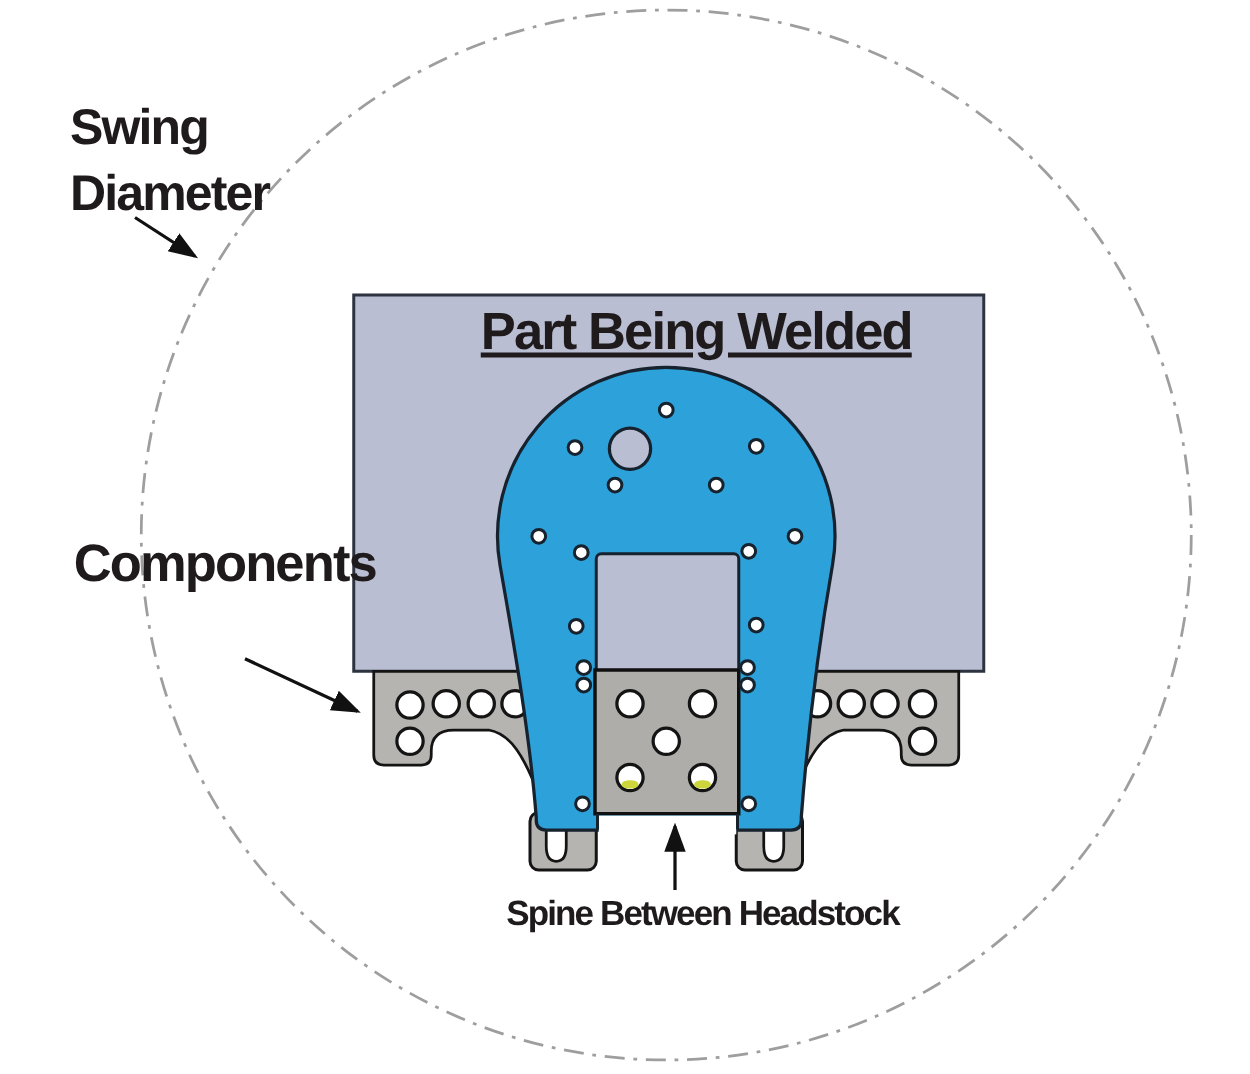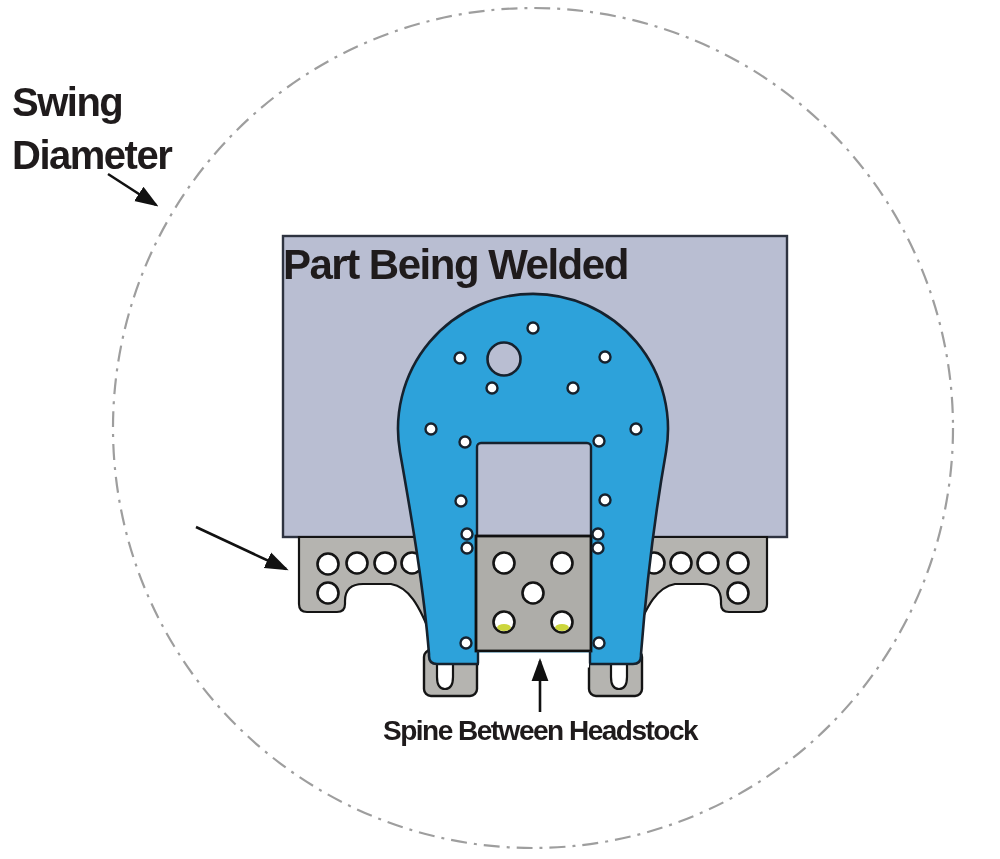--- a/index.html
+++ b/index.html
@@ -10,41 +10,42 @@
     overflow:hidden;
     font-family:"Liberation Sans", sans-serif;
   }
   #diagram-svg{position:absolute;left:0;top:0;z-index:1;}
   .lbl{
     position:absolute;z-index:2;
     font-weight:700;color:#1f1b1c;
     letter-spacing:-1.5px;
     pointer-events:none;
   }
-  .lbl div{white-space:nowrap;}
+  .lbl div{white-space:nowrap;margin-left:44px;}
   #lbl-swing{left:12px;top:76px;font-size:40px;line-height:53px;text-align:left;}
-  #lbl-part{left:283px;top:242px;width:504px;font-size:42px;line-height:46px;text-align:left;}
+  #lbl-part{left:283px;top:242px;width:504px;font-size:42px;line-height:46px;text-align:center;text-decoration:underline;}
   #lbl-fixture{left:15px;top:424px;width:275px;font-size:42px;line-height:54px;text-align:center;}
   #lbl-spine{left:280px;top:706px;width:520px;font-size:28px;line-height:50px;text-align:center;}
 </style>
 </head>
 <body>
 
 <div id="canvas">
 
   <div class="lbl" id="lbl-swing">
     <div>Swing</div>
     <div>Diameter</div>
   </div>
 
   <div class="lbl" id="lbl-part">
     <div>Part Being Welded</div>
   </div>
 
   <div class="lbl" id="lbl-fixture">
+    <div>Components</div>
   </div>
 
   <div class="lbl" id="lbl-spine">
     <div>Spine Between Headstock</div>
   </div>
 
   <svg id="diagram-svg" width="1000" height="859" viewBox="0 0 1000 859">
     <defs>
       <marker id="arw" viewBox="0 0 12 10" refX="10.5" refY="5" markerWidth="9" markerHeight="8" orient="auto-start-reverse">
         <path d="M0,0.6 L12,5 L0,9.4 Z" fill="#111111"></path>

